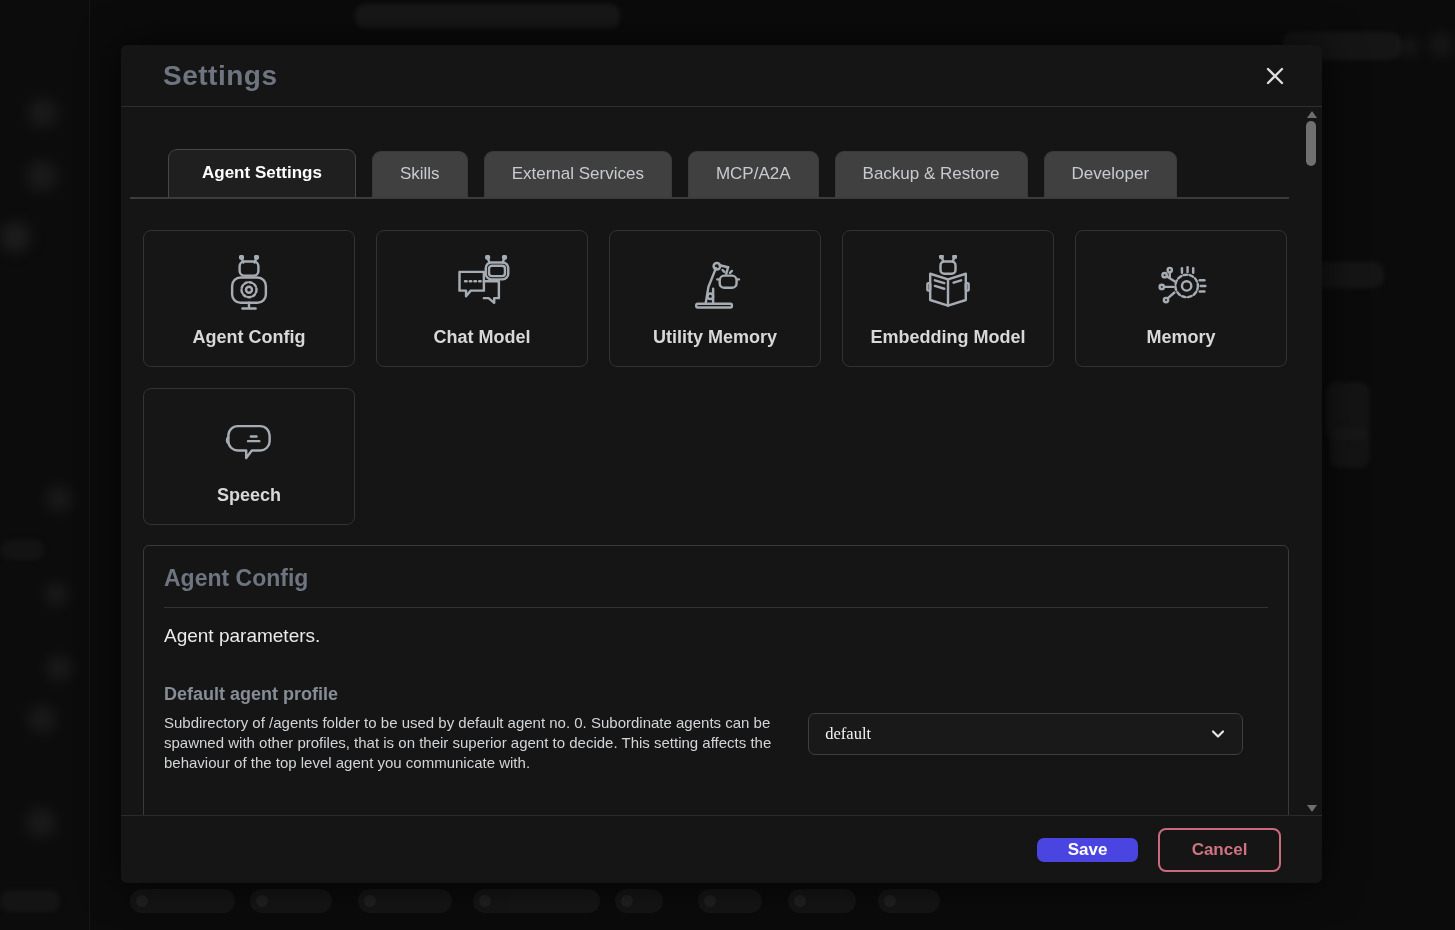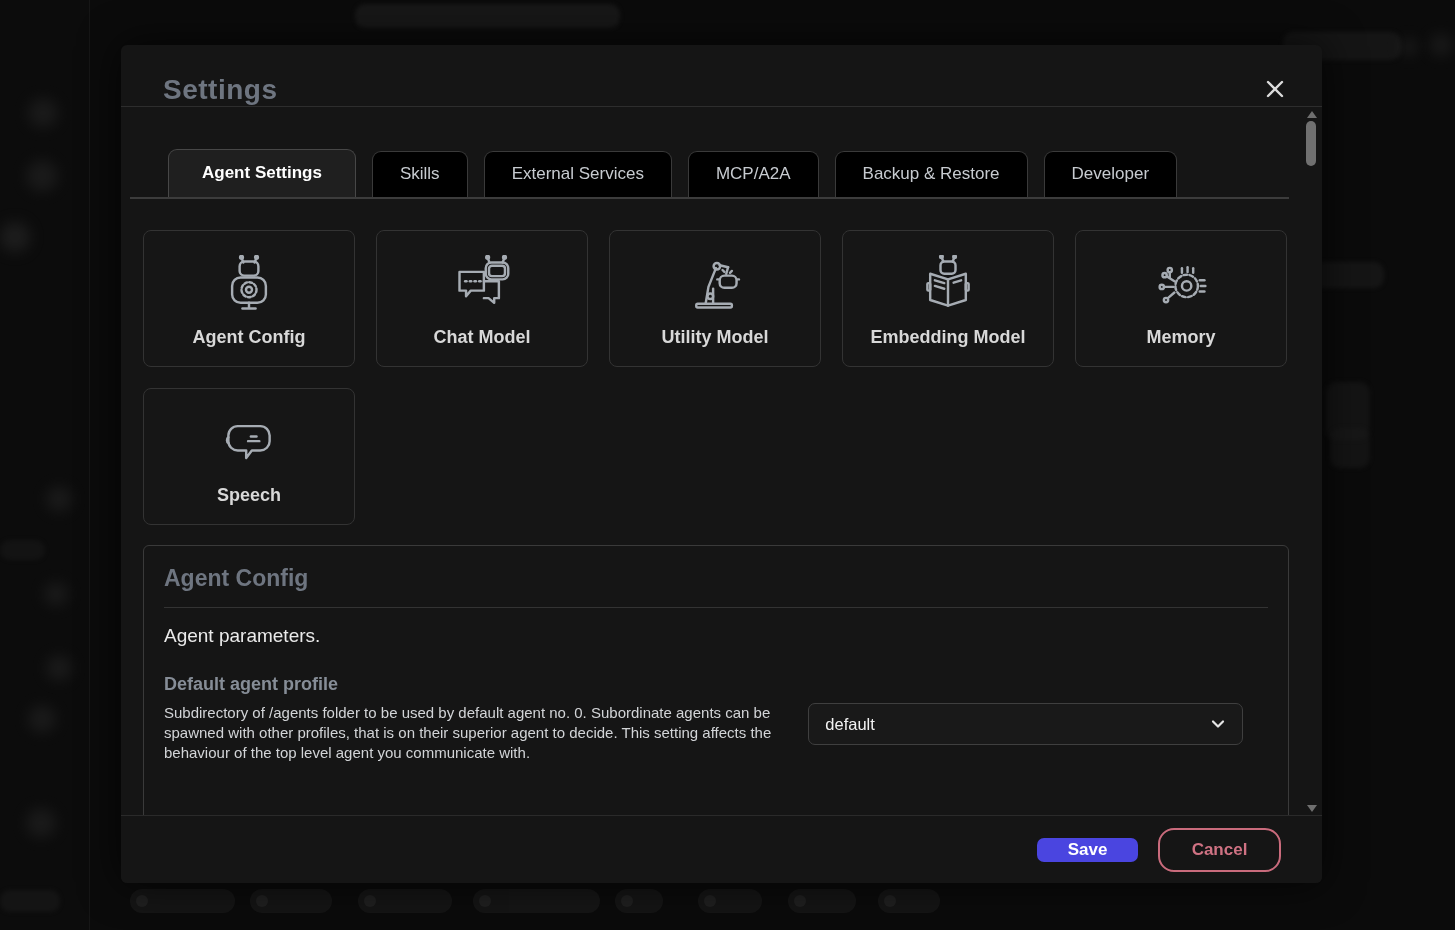--- a/index.html
+++ b/index.html
@@ -18,36 +18,36 @@
     border-radius:12px; opacity:.9; }
   .bg-pill i { position:absolute; left:6px; top:6px; width:12px; height:12px;
     border-radius:50%; background:#232323; display:block; }
 
   
   .modal { position:absolute; left:121px; top:45px; width:1201px; height:838px;
     background:#151515; border-radius:6px; overflow:hidden;
     box-shadow:0 0 40px rgba(0,0,0,.7); }
 
   .modal-header { position:absolute; left:0; top:0; right:0; height:62px;
-    display:flex; align-items:flex-end; padding:0 30px 0 42px;
+    display:flex; align-items:center; padding:0 30px 0 42px;
     border-bottom:1px solid #2d2d2d; }
   .modal-title { font-size:28px; font-weight:bold; color:#6e7580;
     letter-spacing:.5px; }
   .close-btn { margin-left:auto; width:34px; height:34px; display:flex;
     align-items:center; justify-content:center; cursor:pointer; }
   .close-btn svg { width:20px; height:20px; stroke:#dcdcdc; stroke-width:2.4;
     stroke-linecap:round; }
 
   .modal-body { position:absolute; left:0; top:63px; right:0; bottom:68px;
     overflow:hidden; }
 
   
   .tabs { display:flex; gap:16px; margin:41px 0 0 47px; align-items:flex-end; }
   .tab { border:1px solid #3a3a3a; border-bottom:none; border-radius:9px 9px 0 0;
-    background:#000000; color:#c7cbd0; font-size:17px; padding:12px 27px 13px;
+    background:#404040; color:#c7cbd0; font-size:17px; padding:12px 27px 13px;
     cursor:pointer; white-space:nowrap; }
   .tab.active { background:#1f1f1f; border-color:#474747; color:#ffffff;
     font-weight:bold; padding:13px 33px 14px; }
   .tab-underline { height:2px; background:#3c3c3c; margin:0 33px 0 9px; }
 
   
   .card-grid { display:flex; flex-wrap:wrap; gap:21px; margin:31px 32px 0 22px;
     width:1146px; }
   .card { width:212px; height:137px; background:#161616; border:1px solid #333333;
     border-radius:8px; display:flex; flex-direction:column; align-items:center;
@@ -55,39 +55,39 @@
   .card svg { width:60px; height:60px; stroke:#a6acb3; fill:none;
     stroke-width:2.6; stroke-linecap:round; stroke-linejoin:round; }
   .card-label { font-size:18px; font-weight:bold; color:#d8d8d8; }
 
   
   .section-panel { margin:20px 32px 0 22px; width:1146px; min-height:420px;
     border:1px solid #3a3a3a; border-radius:6px; padding:19px 20px 20px; }
   .section-title { font-size:23px; font-weight:bold; color:#6e7580; }
   .section-divider { height:1px; background:#333333; margin:15px 0 17px; }
   .section-desc { font-size:19px; color:#eaeaea; }
-  .field-label { margin-top:27px; font-size:18px; font-weight:bold; color:#868d97; }
+  .field-label { margin-top:37px; font-size:18px; font-weight:bold; color:#868d97; }
   .field-row { display:flex; margin-top:8px; }
   .field-help { width:648px; font-size:15px; line-height:20px; color:#d2d4d7; }
   .select-box { margin-left:auto; margin-right:25px; width:437px; height:42px;
     background:#191919; border:1px solid #3f3f3f; border-radius:7px;
-    display:flex; align-items:center; padding:12px 16px; cursor:pointer; }
+    display:flex; align-items:center; padding:12px 16px; cursor:pointer;font-family:Liberation Serif, serif; }
   .select-value { font-size:16.5px; color:#f2f2f2; }
   .select-box svg { margin-left:auto; width:16px; height:16px; stroke:#e6e6e6;
     stroke-width:2.2; fill:none; stroke-linecap:round; stroke-linejoin:round; }
 
   
   .modal-footer { position:absolute; left:0; bottom:0; right:0; height:68px;
     border-top:1px solid #2a2a2a; display:flex; align-items:center;
     justify-content:flex-end; gap:20px; padding-right:41px; background:#151515; }
   .btn-save { width:101px; height:24px; background:#4a45e0; border:none;
     border-radius:7px; color:#ffffff; font-size:17px; font-weight:bold;
     cursor:pointer; font-family:inherit; }
   .btn-cancel { width:123px; height:44px; background:transparent;
-    border:2px solid #c96b7c; border-radius:16px; color:#cf7283; font-size:17px;
+    border:2px solid #c96b7c; border-radius:8px; color:#cf7283; font-size:17px;
     font-weight:bold; cursor:pointer; font-family:inherit; }
 
   
   .scrollbar { position:absolute; right:3px; top:63px; bottom:68px; width:14px; }
   .sb-arrow { position:absolute; left:2px; width:0; height:0;
     border-left:5px solid transparent; border-right:5px solid transparent; }
   .sb-up { top:3px; border-bottom:7px solid #6f6f6f; }
   .sb-down { bottom:3px; border-top:7px solid #6f6f6f; }
   .sb-thumb { position:absolute; left:1px; top:13px; width:10px; height:45px;
     background:#707070; border-radius:5px; }
@@ -207,21 +207,21 @@
           <circle cx="27" cy="44" r="3"></circle>
           <circle cx="34" cy="12" r="3.5"></circle>
           <path d="M37 11 L46 13"></path>
           <path d="M46 13 L44 20"></path>
           <line x1="42" y1="18" x2="40" y2="16"></line>
             <line x1="48" y1="19" x2="50" y2="17"></line>
           <rect x="37" y="22" width="18" height="13" rx="5"></rect>
           <line x1="36" y1="26" x2="34.5" y2="26"></line>
             <line x1="56" y1="26" x2="57.5" y2="26"></line>
         </svg>
-        <div class="card-label">Utility Model</div>
+        <div class="card-label">Utility Memory</div>
       </div>
 
 
       <div class="card">
         <svg viewBox="0 0 64 64">
           <line x1="27" y1="7" x2="25" y2="2"></line>
             <circle cx="25" cy="1.8" r="1.4"></circle>
           <line x1="37" y1="7" x2="39" y2="2"></line>
             <circle cx="39" cy="1.8" r="1.4"></circle>
           <rect x="24" y="7" width="16" height="13" rx="4"></rect>

